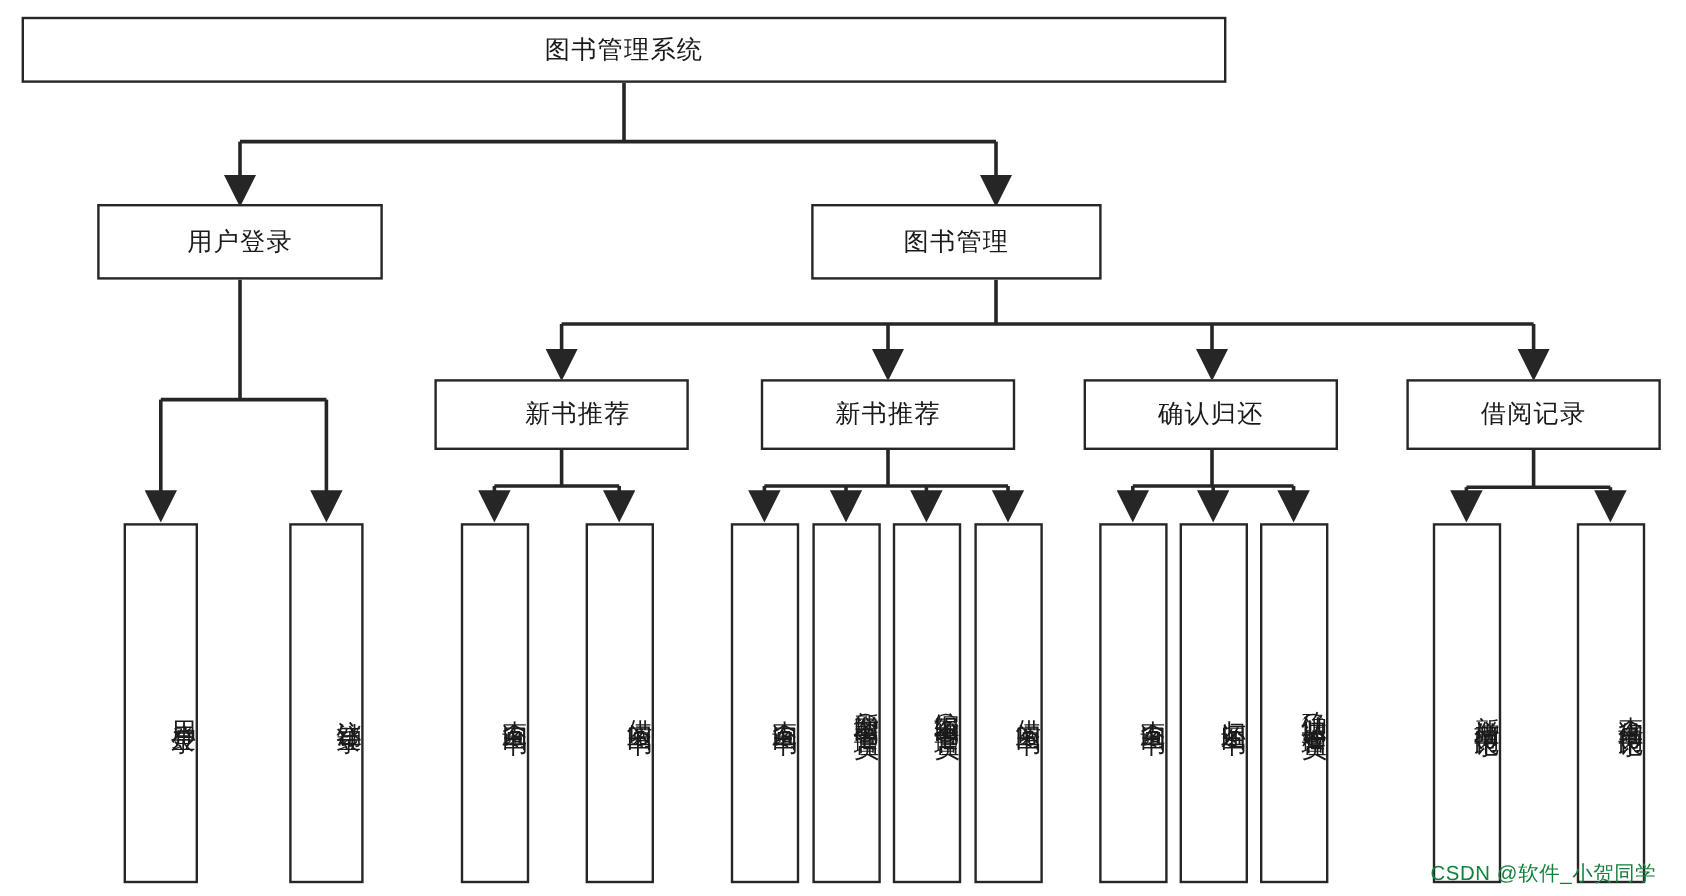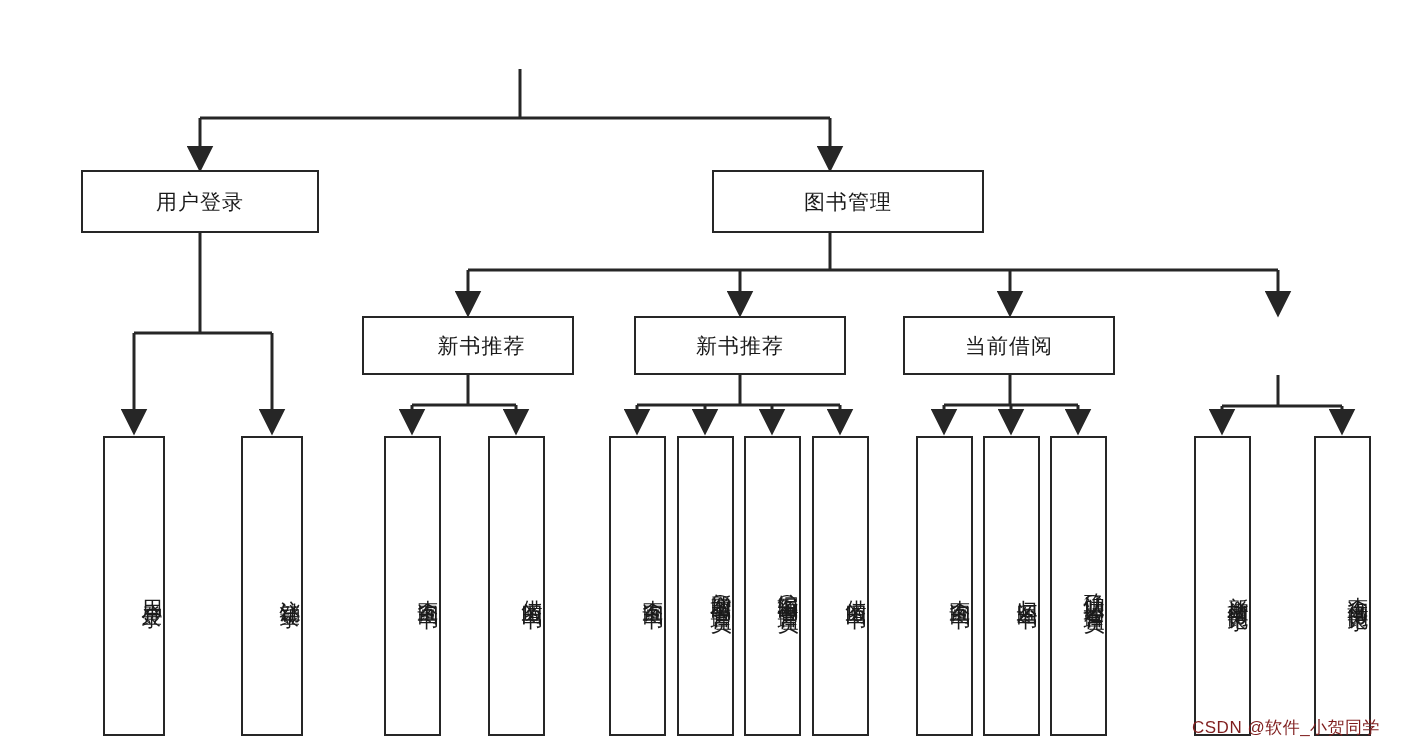--- a/index.html
+++ b/index.html
@@ -50,21 +50,21 @@
     padding-top: 6px;
   }
   .node.vert .vtext {
     writing-mode: vertical-rl;
     text-orientation: upright;
     white-space: nowrap;
   }
   .watermark {
     position: absolute;
     font-size: 17px;
-    color: #7f1d1d;
+    color: #15803d;
     white-space: nowrap;
     letter-spacing: 0.5px;
     font-family: "Liberation Sans", "DejaVu Sans", sans-serif;
   }
 </style>
 </head>
 <body>
 
 <div id="canvas">
 
@@ -114,36 +114,42 @@
       <path d="M 1011 405 L 1011 431" marker-end="url(#arrow)"></path>
       <path d="M 1078 405 L 1078 431" marker-end="url(#arrow)"></path>
 
       <path d="M 1278 375 L 1278 406"></path>
       <path d="M 1222 406 L 1342 406"></path>
       <path d="M 1222 406 L 1222 431" marker-end="url(#arrow)"></path>
       <path d="M 1342 406 L 1342 431" marker-end="url(#arrow)"></path>
     </g>
   </svg>
 
+  <div class="node horiz" style="left:18px; top:14px; width:1004px; height:55px;">
+    <span>图书管理系统</span>
+  </div>
 
   <div class="node horiz" style="left:81px; top:170px; width:238px; height:63px;">
     <span>用户登录</span>
   </div>
-  <div class="node horiz" style="left:712px; top:170px; width:272px; height:63px;">
+  <div class="node horiz" style="left:676px; top:170px; width:242px; height:63px;">
     <span>图书管理</span>
   </div>
 
   <div class="node horiz" style="left:362px; top:316px; width:212px; height:59px;padding-left:27px;">
     <span>新书推荐</span>
   </div>
   <div class="node horiz" style="left:634px; top:316px; width:212px; height:59px;">
     <span>新书推荐</span>
   </div>
   <div class="node horiz" style="left:903px; top:316px; width:212px; height:59px;">
-    <span>当前借阅</span>
+    <span>确认归还</span>
+  </div>
+  <div class="node horiz" style="left:1172px; top:316px; width:212px; height:59px;">
+    <span>借阅记录</span>
   </div>
 
   <div class="node vert" style="left:103px; top:436px; width:62px; height:300px;">
     <span class="vtext">用户登录</span>
   </div>
   <div class="node vert" style="left:241px; top:436px; width:62px; height:300px;">
     <span class="vtext">注销登录</span>
   </div>
 
   <div class="node vert" style="left:384px; top:436px; width:57px; height:300px;">

